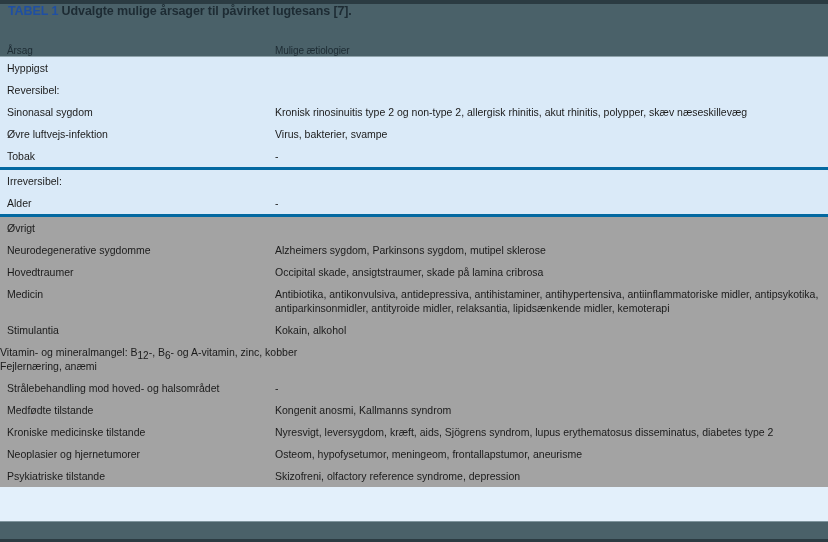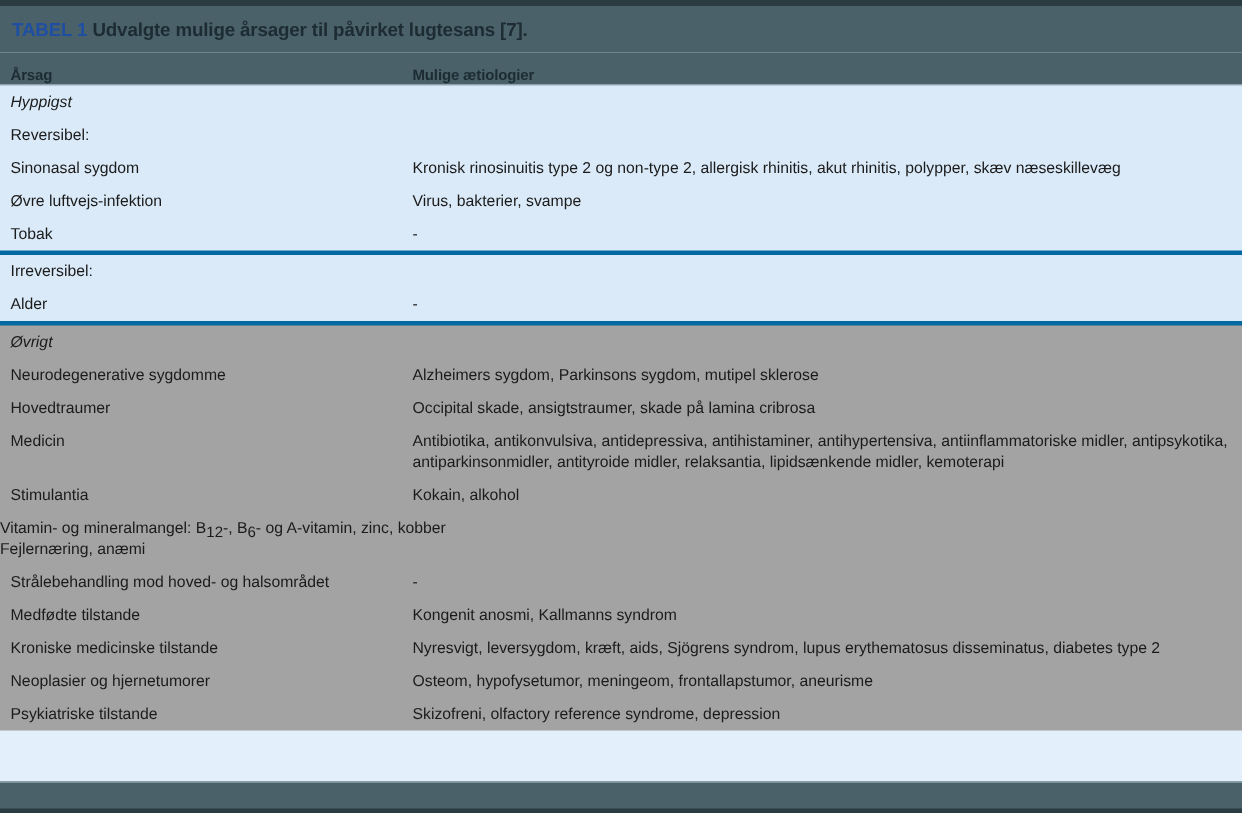--- a/index.html
+++ b/index.html
@@ -22,21 +22,21 @@
   
   .top-rule {
     height: 4px;
     background: #2b3b42;
     width: 100%;
   }
   .title-band {
     background: #4a6169;
     height: 31px;
     display: flex;
-    align-items: center;
+    align-items: flex-start;
     padding: 0 8px;
     box-sizing: border-box;
   }
   .title-text {
     font-size: 12.5px;
     font-weight: bold;
     color: #1d2b33;
     letter-spacing: -0.1px;
     white-space: nowrap;
   }
@@ -49,21 +49,21 @@
   .col-header {
     background: #4a6169;
     height: 22px;
     display: flex;
     align-items: center;
     box-sizing: border-box;
     border-bottom: 1px solid #8fa3ab;
   }
   .col-header .cell {
     font-size: 10px;
-    font-weight: bold;
+    font-weight: normal;
     color: #1d2b33;
     letter-spacing: -0.1px;
     margin-top: 11px;
   }
 
   
   .group {
     box-sizing: border-box;
   }
   .group.shade-a { background: #daeaf8; }
@@ -87,21 +87,20 @@
   }
   .cell-etio {
     flex: 1 1 auto;
     padding-right: 7px;
     box-sizing: border-box;
     font-size: 10.5px;
     color: #1b1b1b;
     line-height: 14px;
   }
   .row.section .cell-cause {
-    font-style: italic;
   }
   sub {
     font-size: 10px;
     line-height: 0;
   }
 
   
   .bottom-band {
     position: absolute;
     left: 0;

